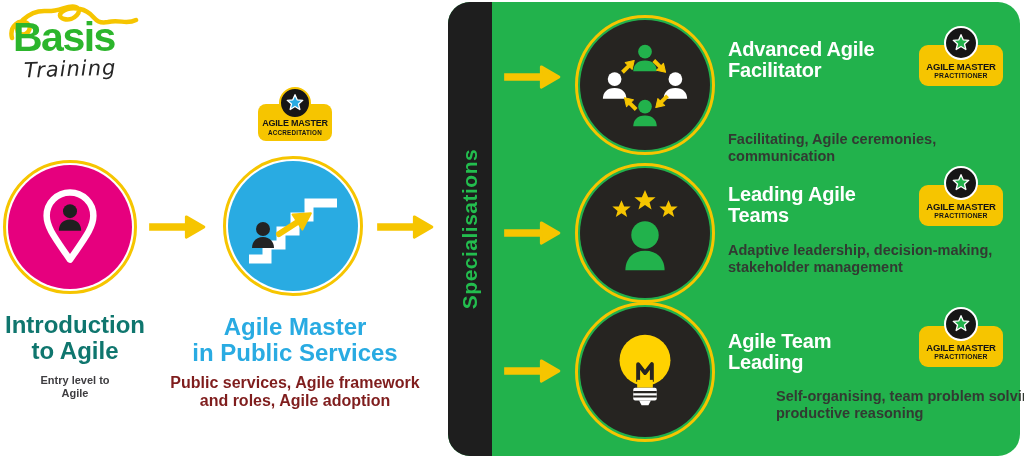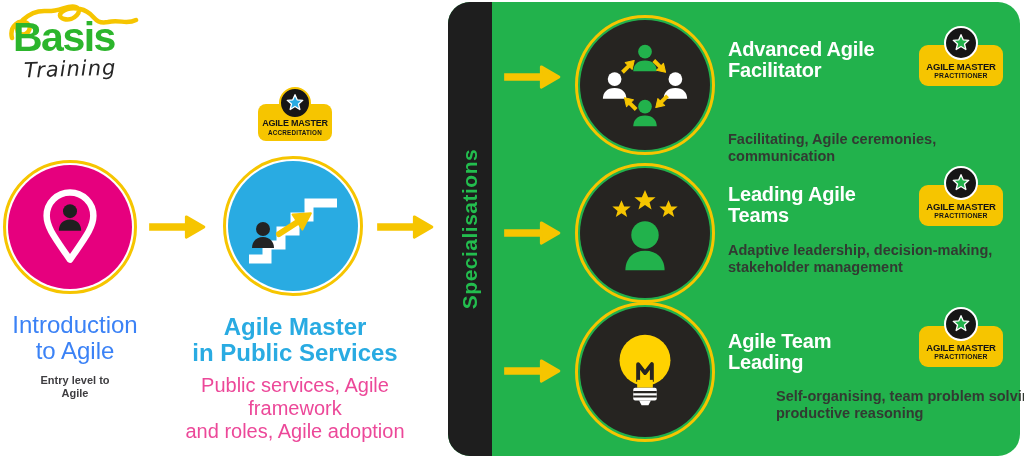--- a/index.html
+++ b/index.html
@@ -17,28 +17,28 @@
               display:flex;align-items:center;justify-content:center;}
   .pink-circle{left:8px;top:165px;width:124px;height:124px;background:#E6007E;}
   .blue-circle{left:228px;top:161px;width:130px;height:130px;background:#29ABE2;}
   .dark-circle{width:130px;height:130px;background:#262421;}
   .dc1{left:580px;top:20px;}
   .dc2{left:580px;top:168px;}
   .dc3{left:580px;top:307px;}
 
   
   .t-pre{white-space:pre-line;}
-  .intro-title{left:0px;top:312px;width:150px;text-align:center;color:#3b82f6;
-               font-size:24px;font-weight:normal;line-height:1.08;}
+  .intro-title{left:0px;top:312px;width:150px;text-align:center;color:#0f766e;
+               font-size:24px;font-weight:bold;line-height:1.08;}
   .intro-desc{left:0px;top:374px;width:150px;text-align:center;color:#3E3D40;
               font-size:11px;font-weight:bold;line-height:1.15;}
   .am-title{left:168px;top:314px;width:254px;text-align:center;color:#29ABE2;
             font-size:24px;font-weight:bold;line-height:1.08;}
-  .am-desc{left:162px;top:374px;width:266px;text-align:center;color:#ec4899;
-           font-size:20px;font-weight:normal;line-height:1.15;}
+  .am-desc{left:162px;top:374px;width:266px;text-align:center;color:#7f1d1d;
+           font-size:16px;font-weight:bold;line-height:1.15;}
 
   
   .panel{left:448px;top:2px;width:572px;height:454px;background:#22B24C;border-radius:22px;}
   .strip{left:448px;top:2px;width:44px;height:454px;background:#1E1E1E;border-radius:22px 0 0 22px;}
   .strip-label{left:50%;top:50%;transform:translate(-50%,-50%) rotate(-90deg);
                white-space:nowrap;color:#23BD4E;font-size:21px;font-weight:bold;letter-spacing:0.5px;}
 
   .spec-title{left:728px;width:205px;color:#ffffff;font-size:20px;font-weight:bold;
               line-height:1.06;letter-spacing:-0.2px;}
   .st1{top:39px;} .st2{top:184px;} .st3{top:331px;}

